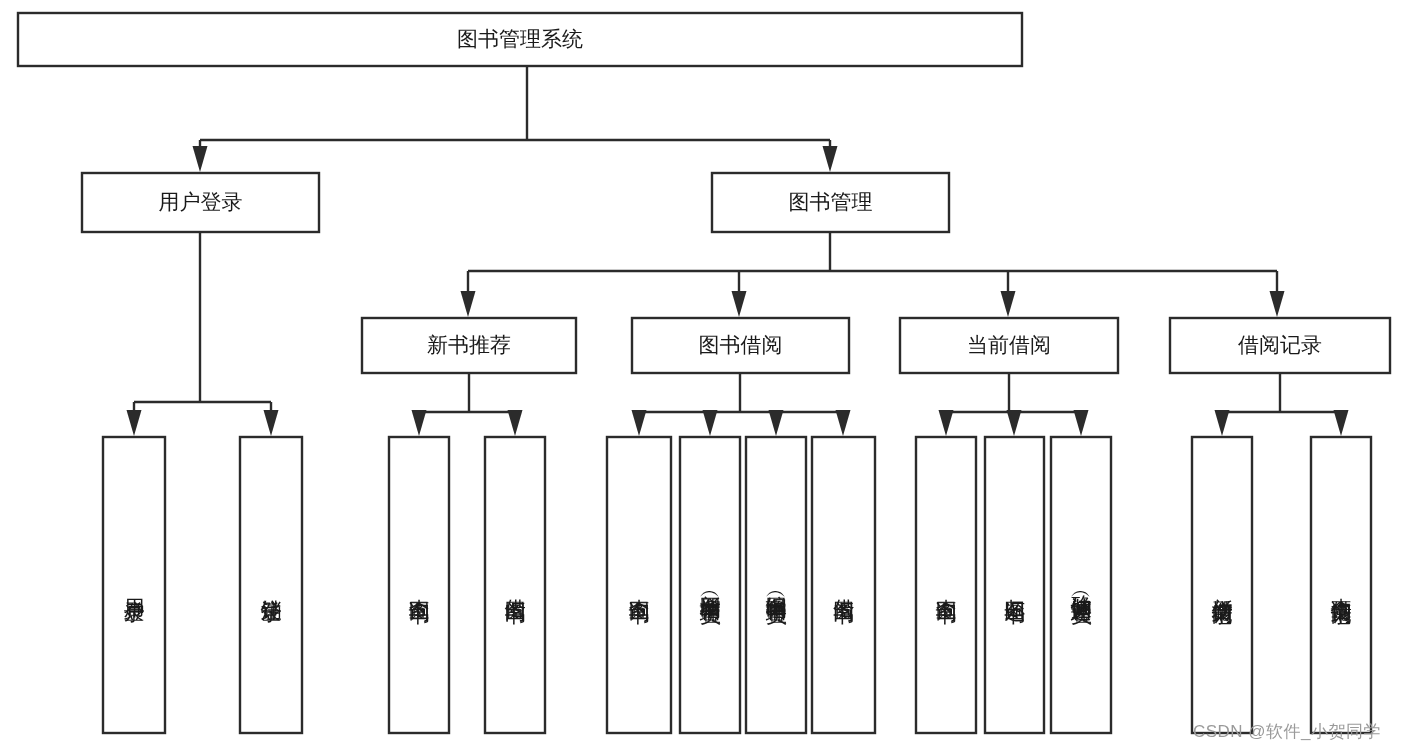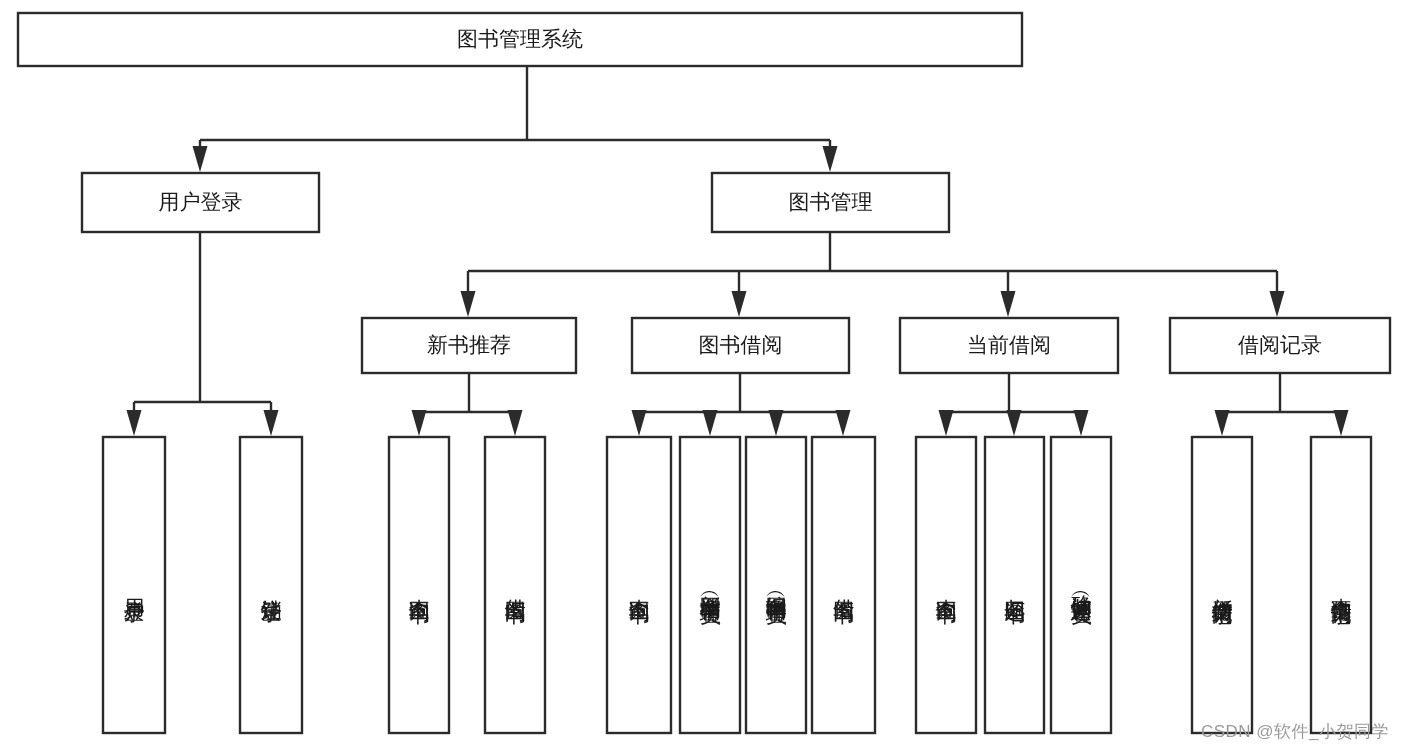--- a/index.html
+++ b/index.html
@@ -67,21 +67,21 @@
     text-orientation: upright;
     font-family: "Liberation Sans", "DejaVu Sans", sans-serif;
     font-size: 21px;
     line-height: 1.08;
     letter-spacing: 1.5px;
     color: #1a1a1a;
     white-space: nowrap;
   }
   .watermark {
     position: absolute;
-    right: 16px;
+    right: 24px;
     bottom: 4px;
     font-family: "Liberation Sans", "DejaVu Sans", sans-serif;
     font-size: 17px;
     color: #9a9a9a;
     letter-spacing: 0.5px;
     user-select: none;
   }
 </style>
 </head>
 <body>

